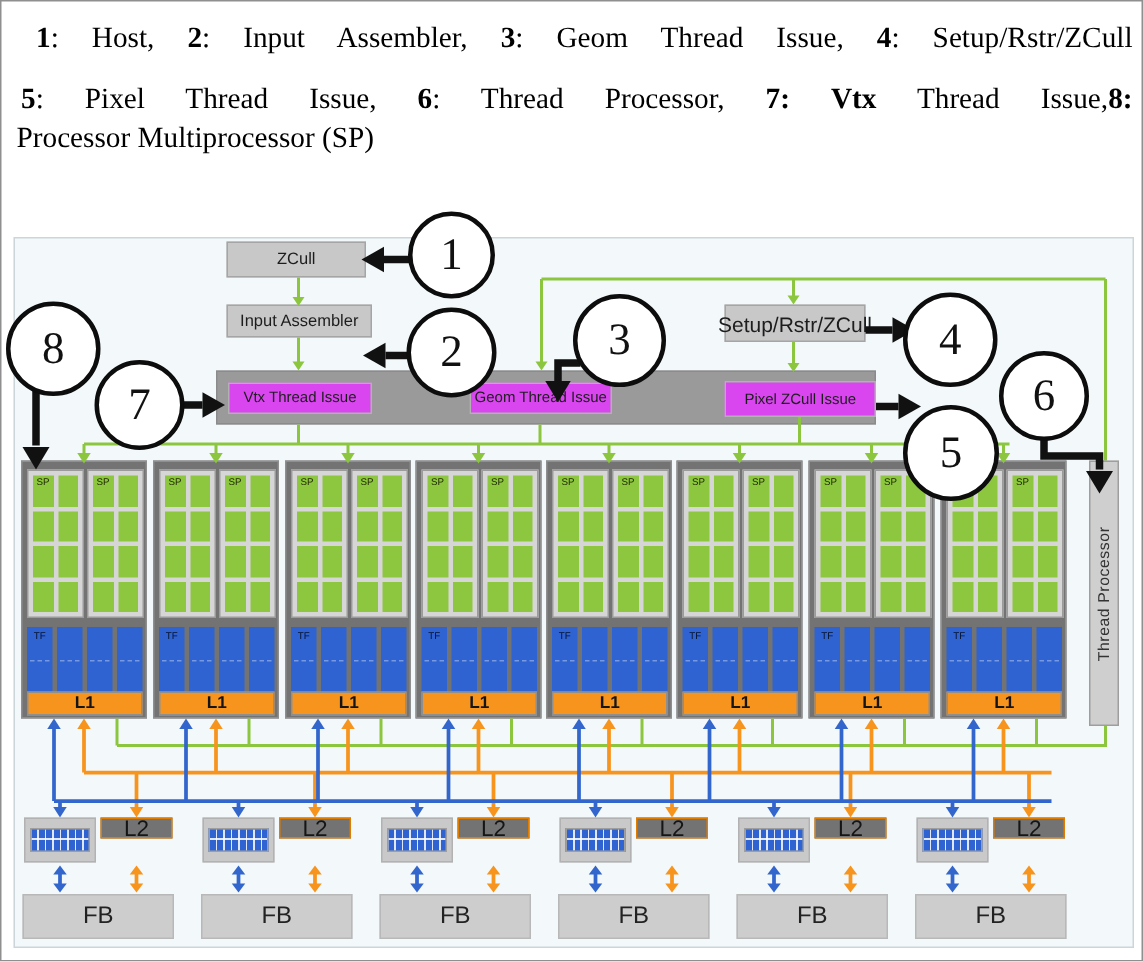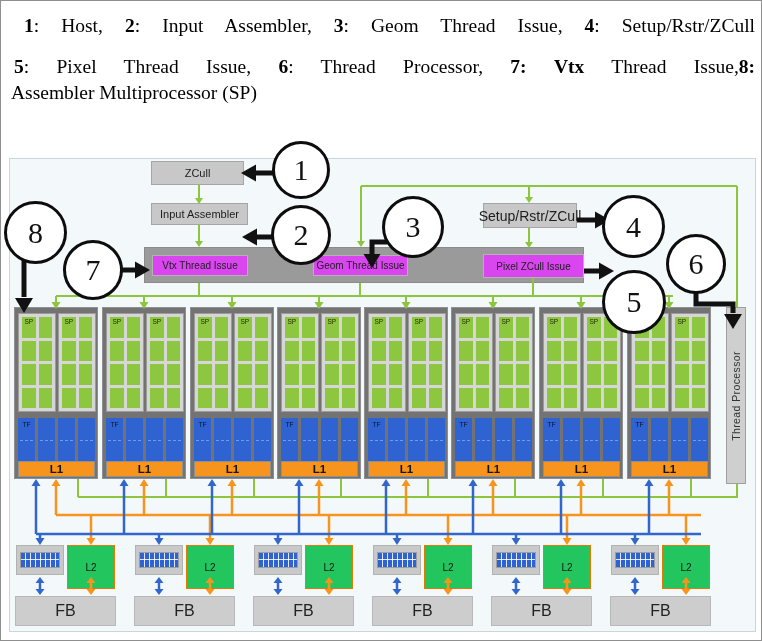--- a/index.html
+++ b/index.html
@@ -42,40 +42,40 @@
          justify-content:center}
   .tpbar span{writing-mode:vertical-rl;transform:rotate(180deg);font-size:10.5px;color:#333;letter-spacing:.4px}
   
   .memgroup{position:absolute;top:544px;width:103px;height:81px;z-index:3}
   .cachebox{position:absolute;left:0;top:0;width:48px;height:30px;background:#c9c9c9;border:1px solid #b2b2b2;
             box-sizing:border-box;display:flex;align-items:center;justify-content:center}
   .minigrid{width:38px;height:14px;background-color:#2f63d2;border:1px solid #9e9e9e;
             background-image:linear-gradient(to bottom,rgba(0,0,0,0) 6px,rgba(255,255,255,.85) 6px,
             rgba(255,255,255,.85) 7px,rgba(0,0,0,0) 7px),
             repeating-linear-gradient(to right,#2f63d2 0,#2f63d2 4px,rgba(255,255,255,.85) 4px,rgba(255,255,255,.85) 5px)}
-  .l2box{position:absolute;left:51px;top:0;width:48px;height:44px;background:#22c55e;border:1px solid #e07c00;
-         box-sizing:border-box;display:flex;align-items:center;justify-content:center;font-size:10px;color:#151515}
+  .l2box{position:absolute;left:51px;top:0;width:48px;height:14px;background:#737373;border:1px solid #e07c00;
+         box-sizing:border-box;display:flex;align-items:center;justify-content:center;font-size:15px;color:#151515}
   .fbbox{position:absolute;left:-1px;top:51px;width:101px;height:30px;background:#cdcdcd;border:1px solid #b8b8b8;
          box-sizing:border-box;display:flex;align-items:center;justify-content:center;font-size:16px;color:#222}
   
   .circle{position:absolute;background:#fff;border:3px solid #0d0d0d;border-radius:50%;display:flex;
           align-items:center;justify-content:center;font-family:"Liberation Serif",serif;font-size:30px;
           color:#111;z-index:6;box-sizing:border-box}
   svg.under{position:absolute;left:0;top:0;width:762px;height:641px;z-index:2;pointer-events:none}
   svg.over{position:absolute;left:0;top:0;width:762px;height:641px;z-index:5;pointer-events:none}
 </style>
 </head>
 <body>
 
 <div class="page" id="stage">
 
   <div class="legend">
     <div class="lline jline" style="top:14px;left:23px"><span class="b">1</span><span>:  Host, </span><span class="b">2</span><span>:  Input Assembler, </span><span class="b">3</span><span>:  Geom Thread Issue, </span><span class="b">4</span><span>: Setup/Rstr/ZCull</span></div>
     <div class="lline jline" style="top:55px"><span class="b">5</span><span>:  Pixel Thread Issue, </span><span class="b">6</span><span>:  Thread Processor, </span><span class="b">7:</span><span> </span><span class="b">Vtx</span><span> Thread Issue,</span><span class="b">8:</span></div>
-    <div class="lline" style="top:81px;left:10px">Assembler Multiprocessor (SP)</div>
+    <div class="lline" style="top:81px;left:10px">Processor Multiprocessor (SP)</div>
   </div>
 
   <div class="diagbg"></div>
 
   <div class="box" style="left:150px;top:160px;width:93px;height:24px">
       <span>ZCull</span>
     </div>
   <div class="box" style="left:150px;top:202px;width:97px;height:22px">
       <span>Input Assembler</span>
     </div>

